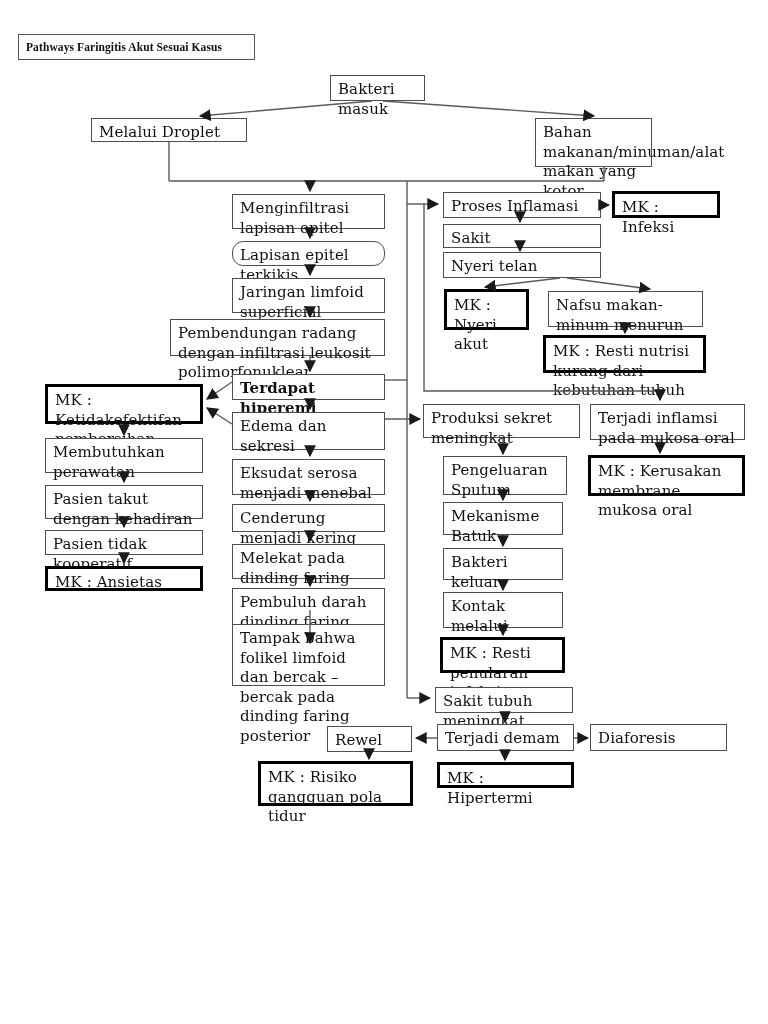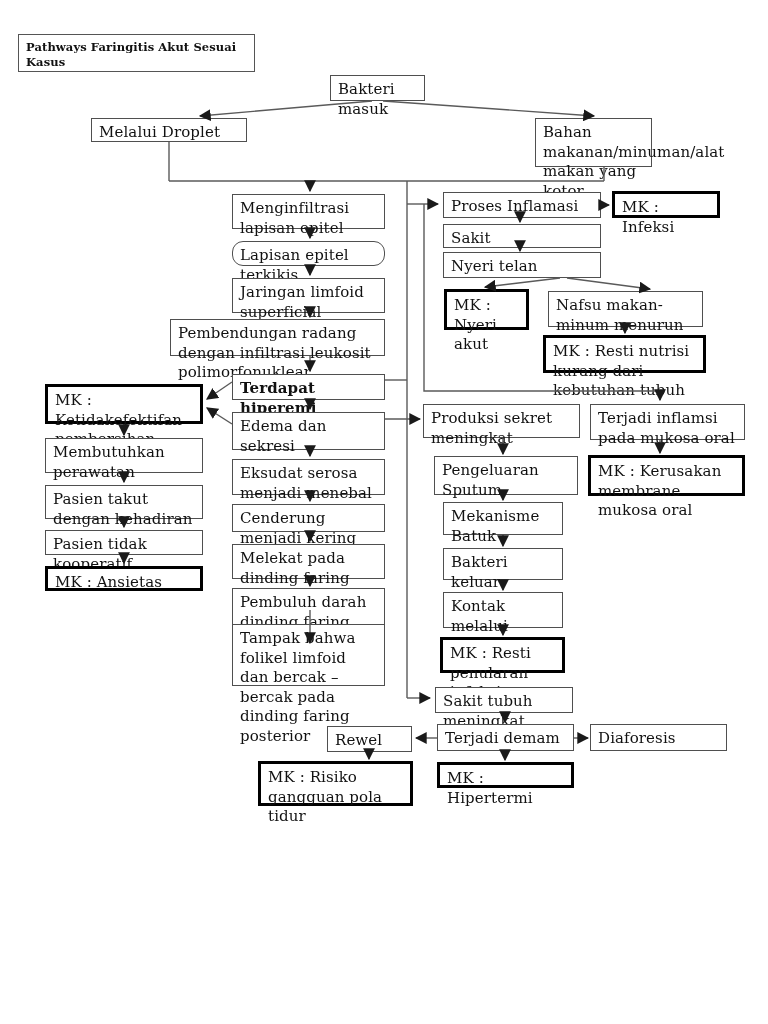--- a/index.html
+++ b/index.html
@@ -91,21 +91,21 @@
     <line x1="503" y1="535" x2="503" y2="546" marker-end="url(#ah)"></line>
     <line x1="503" y1="580" x2="503" y2="590" marker-end="url(#ah)"></line>
     <line x1="503" y1="628" x2="503" y2="635" marker-end="url(#ah)"></line>
 
     <line x1="505" y1="713" x2="505" y2="722" marker-end="url(#ah)"></line>
     <line x1="437" y1="738" x2="416" y2="738" marker-end="url(#ah)"></line>
     <line x1="574" y1="738" x2="588" y2="738" marker-end="url(#ah)"></line>
     <line x1="505" y1="751" x2="505" y2="760" marker-end="url(#ah)"></line>
     <line x1="369" y1="752" x2="369" y2="759" marker-end="url(#ah)"></line>
   </svg>
-<div class="node title-node" style="left: 18px; top: 34px; width: 237px; height: 38px;">Pathways Faringitis Akut Sesuai Kasus</div>
+<div class="node title-node" style="left: 18px; top: 34px; width: 237px; height: 26px; font-family: Liberation Serif, serif;">Pathways Faringitis Akut Sesuai Kasus</div>
     <div class="node" style="left: 330px; top: 75px; width: 95px; height: 26px;">Bakteri masuk</div>
     <div class="node" style="left: 91px; top: 118px; width: 156px; height: 24px;">Melalui Droplet</div>
     <div class="node" style="left: 535px; top: 118px; width: 117px; height: 49px;">Bahan makanan/minuman/alat makan yang kotor</div>
     <div class="node" style="left: 232px; top: 194px; width: 153px; height: 35px;">Menginfiltrasi lapisan epitel</div>
     <div class="node" style="left: 232px; top: 241px; width: 153px; height: 25px; border-radius: 11px;">Lapisan epitel terkikis</div>
     <div class="node" style="left: 232px; top: 278px; width: 153px; height: 35px;">Jaringan limfoid superficial bereaksi</div>
     <div class="node" style="left: 170px; top: 319px; width: 215px; height: 37px;">Pembendungan radang dengan infiltrasi leukosit polimorfonuklear</div>
     <div class="node" style="left: 232px; top: 374px; width: 153px; height: 26px; font-weight: bold;">Terdapat hiperemi</div>
     <div class="node" style="left: 232px; top: 412px; width: 153px; height: 38px;">Edema dan sekresi meningkat</div>
     <div class="node" style="left: 232px; top: 459px; width: 153px; height: 36px;">Eksudat serosa menjadi menebal</div>
@@ -121,21 +121,21 @@
     <div class="node" style="left: 443px; top: 192px; width: 158px; height: 26px;">Proses Inflamasi</div>
     <div class="node mk" style="left: 612px; top: 191px; width: 108px; height: 27px;">MK : Infeksi</div>
     <div class="node" style="left: 443px; top: 224px; width: 158px; height: 24px;">Sakit Tenggorokan</div>
     <div class="node" style="left: 443px; top: 252px; width: 158px; height: 26px;">Nyeri telan</div>
     <div class="node mk" style="left: 444px; top: 289px; width: 85px; height: 41px;">MK : Nyeri akut</div>
     <div class="node" style="left: 548px; top: 291px; width: 155px; height: 36px;">Nafsu makan-minum menurun</div>
     <div class="node mk" style="left: 543px; top: 335px; width: 163px; height: 38px;">MK : Resti nutrisi kurang dari kebutuhan tubuh</div>
     <div class="node" style="left: 423px; top: 404px; width: 157px; height: 34px;">Produksi sekret meningkat</div>
     <div class="node" style="left: 590px; top: 404px; width: 155px; height: 36px;">Terjadi inflamsi pada mukosa oral</div>
     <div class="node mk" style="left: 588px; top: 455px; width: 157px; height: 41px;">MK : Kerusakan membrane mukosa oral</div>
-    <div class="node" style="left: 434px; top: 456px; width: 144px; height: 39px;">Pengeluaran Sputum</div>
+    <div class="node" style="left: 443px; top: 456px; width: 124px; height: 39px;">Pengeluaran Sputum</div>
     <div class="node" style="left: 443px; top: 502px; width: 120px; height: 33px;">Mekanisme Batuk</div>
     <div class="node" style="left: 443px; top: 548px; width: 120px; height: 32px;">Bakteri keluar</div>
     <div class="node" style="left: 443px; top: 592px; width: 120px; height: 36px;">Kontak melalui udara</div>
     <div class="node mk" style="left: 440px; top: 637px; width: 125px; height: 36px;">MK : Resti penularan infeksi</div>
     <div class="node" style="left: 435px; top: 687px; width: 138px; height: 26px;">Sakit tubuh meningkat</div>
     <div class="node" style="left: 327px; top: 726px; width: 85px; height: 26px;">Rewel</div>
     <div class="node" style="left: 437px; top: 724px; width: 137px; height: 27px;">Terjadi demam</div>
     <div class="node" style="left: 590px; top: 724px; width: 137px; height: 27px;">Diaforesis</div>
     <div class="node mk" style="left: 258px; top: 761px; width: 155px; height: 45px;">MK : Risiko gangguan pola tidur</div>
     <div class="node mk" style="left: 437px; top: 762px; width: 137px; height: 26px;">MK : Hipertermi</div>

